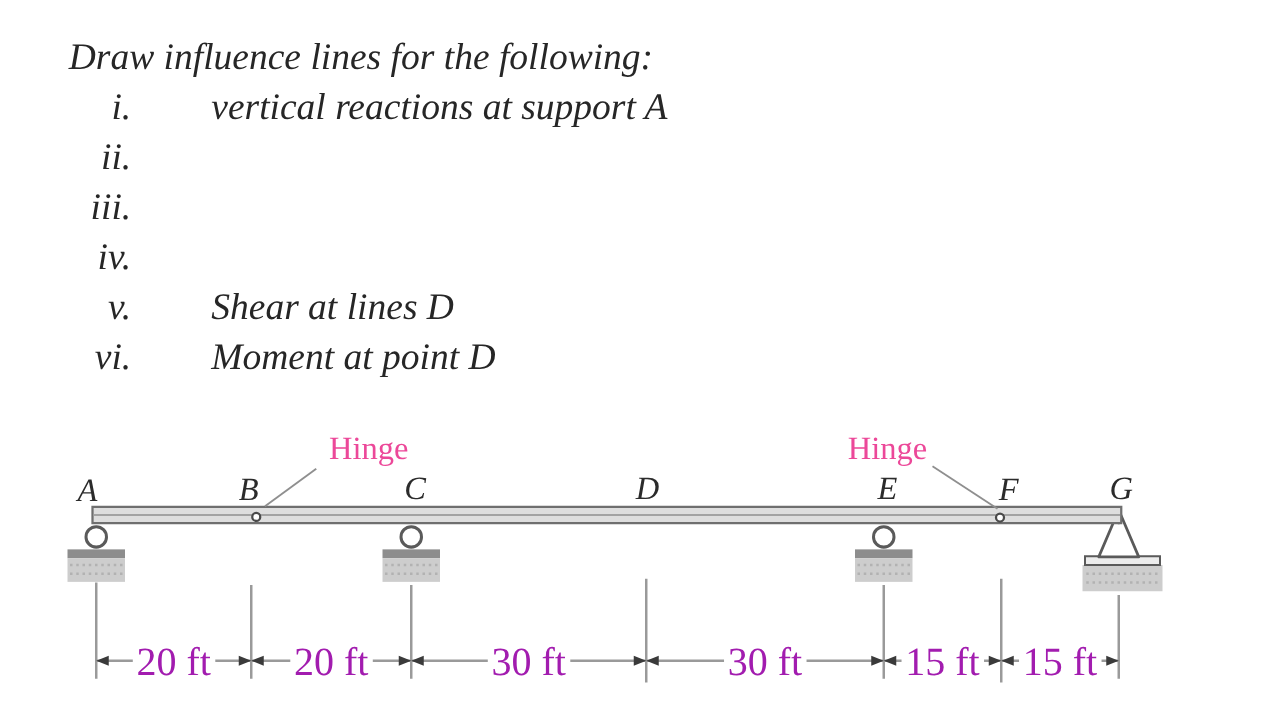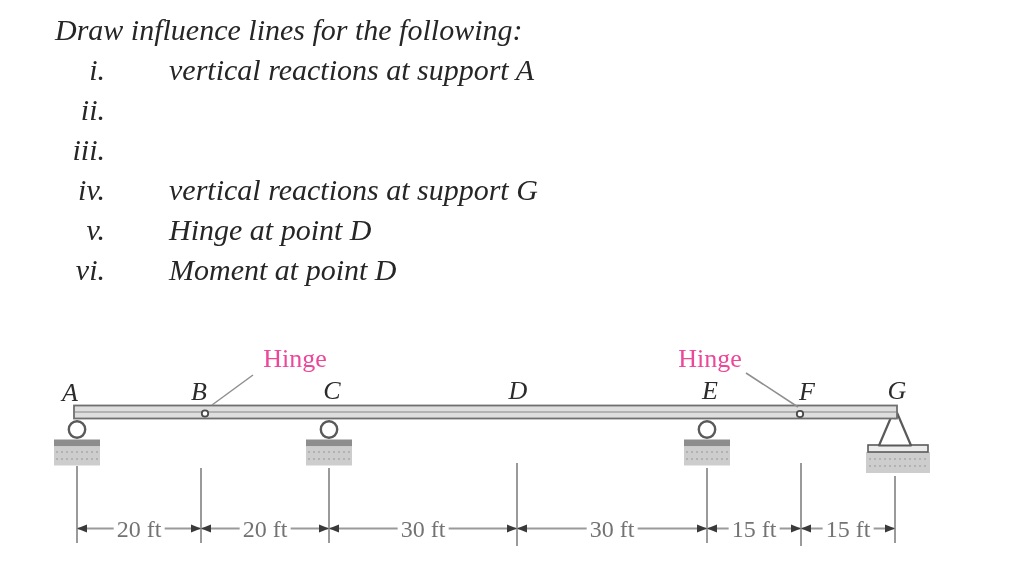--- a/index.html
+++ b/index.html
@@ -1,37 +1,37 @@
 <!DOCTYPE html>
 <html><head>
 <meta charset="utf-8">
 <style>
   html,body { margin:0; padding:0; background:#ffffff; }
   .page {
     position:relative; width:1028px; height:580px; background:#ffffff;
     font-family:"Liberation Serif", serif; overflow:hidden;
   }
   
-  .question { position:absolute; left:55px; top:10px; color:#262626; }
+  .question { position:absolute; left:55px; top:26px; color:#262626; }
   .q-heading { font-style:italic; font-size:30px; line-height:40px; white-space:nowrap; }
   .q-row { display:flex; font-style:italic; font-size:30px; line-height:40px; }
   .q-num { width:50px; text-align:right; flex:none; }
   .q-text { margin-left:64px; white-space:nowrap; }
   
   .pt-label {
     position:absolute; transform:translateX(-50%);
     font-style:italic; font-size:26px; line-height:26px; color:#2b2b2b; white-space:nowrap;
   }
   .hinge-label {
     position:absolute; transform:translateX(-50%);
     font-size:26px; line-height:26px; color:#ec4899; white-space:nowrap;
   }
   .dim-label {
     position:absolute; transform:translate(-50%,-50%);
-    font-size:24px; line-height:24px; color:#737373; background:#ffffff;
+    font-size:32px; line-height:24px; color:#a21caf; background:#ffffff;
     padding:0 3px; white-space:nowrap;
   }
   svg.figure { position:absolute; left:0; top:0; }
 </style>
 </head>
 <body>
 
 <div class="page">
 
   <div class="question">
@@ -41,25 +41,24 @@
       <span class="q-text">vertical reactions at support A</span>
     </div>
     <div class="q-row">
       <span class="q-num">ii.</span>
     </div>
     <div class="q-row">
       <span class="q-num">iii.</span>
     </div>
     <div class="q-row">
       <span class="q-num">iv.</span>
-      <span class="q-text">vertical reactions at support G</span>
     </div>
     <div class="q-row">
       <span class="q-num">v.</span>
-      <span class="q-text">Hinge at point D</span>
+      <span class="q-text">Shear at lines D</span>
     </div>
     <div class="q-row">
       <span class="q-num">vi.</span>
       <span class="q-text">Moment at point D</span>
     </div>
   </div>
 
   <svg class="figure" width="1028" height="580" viewBox="0 0 1028 580">
 
     <g stroke="#9a9a9a" stroke-width="2">

